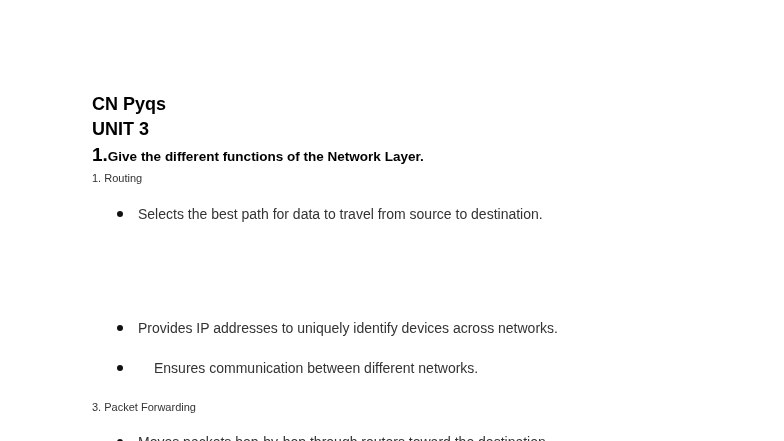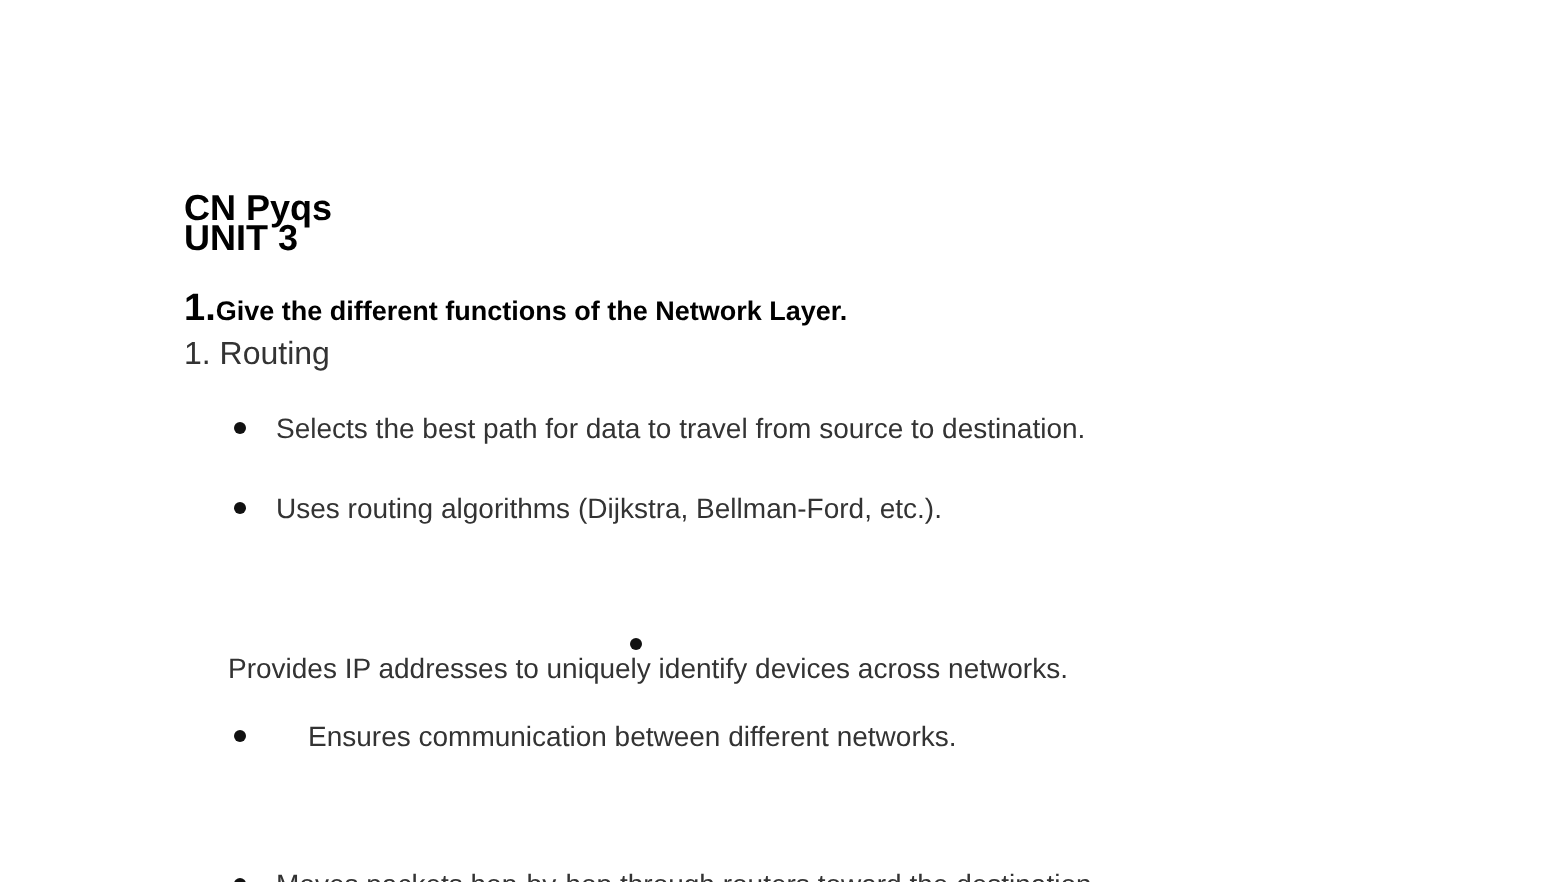--- a/index.html
+++ b/index.html
@@ -28,21 +28,21 @@
       top: 93px;
       font-size: 18px;
       font-weight: bold;
       line-height: 22px;
       color: #000;
       margin: 0;
     }
     .unit {
       position: absolute;
       left: 92px;
-      top: 108px;
+      top: 118px;
       font-size: 18px;
       font-weight: bold;
       line-height: 22px;
       color: #000;
       margin: 0;
     }
     .question {
       position: absolute;
       left: 92px;
       top: 143px;
@@ -54,21 +54,21 @@
     }
     .question .qnum {
       font-size: 19px;
     }
     .question .qtext {
       font-size: 13.5px;
     }
     .section-head {
       position: absolute;
       left: 92px;
-      font-size: 16px;
+      font-size: 11px;
       line-height: 18px;
       color: #333333;
       margin: 0;
       white-space: nowrap;
     }
     .bullet {
       position: absolute;
       left: 114px;
       font-size: 14px;
       line-height: 18px;
@@ -101,32 +101,29 @@
 
   <p class="question">
     <span class="qnum">1.</span><span class="qtext">Give the different functions of the Network Layer.</span>
   </p>
 
   <p class="section-head" style="top:169px;">1. Routing</p>
   <div class="bullet" style="top:205px;">
     <span class="dot"></span>
     <span class="btext">Selects the best path for data to travel from source to destination.</span>
   </div>
-  <div class="bullet" style="top:245px;">
-    <span class="dot"></span>
-    <span class="btext">Uses routing algorithms (Dijkstra, Bellman-Ford, etc.).</span>
-  </div>
 
-  <div class="bullet" style="top:319px;flex-direction:column;">
+  <div class="bullet" style="top:319px;">
     <span class="dot"></span>
     <span class="btext">Provides IP addresses to uniquely identify devices across networks.</span>
   </div>
   <div class="bullet" style="top:359px;gap:16px;">
     <span class="dot"></span>
     <span class="btext">Ensures communication between different networks.</span>
   </div>
 
+  <p class="section-head" style="top:398px;">3. Packet Forwarding</p>
   <div class="bullet" style="top:433px;">
     <span class="dot"></span>
     <span class="btext">Moves packets hop-by-hop through routers toward the destination.</span>
   </div>
 
 </div>
 
 </body></html>

